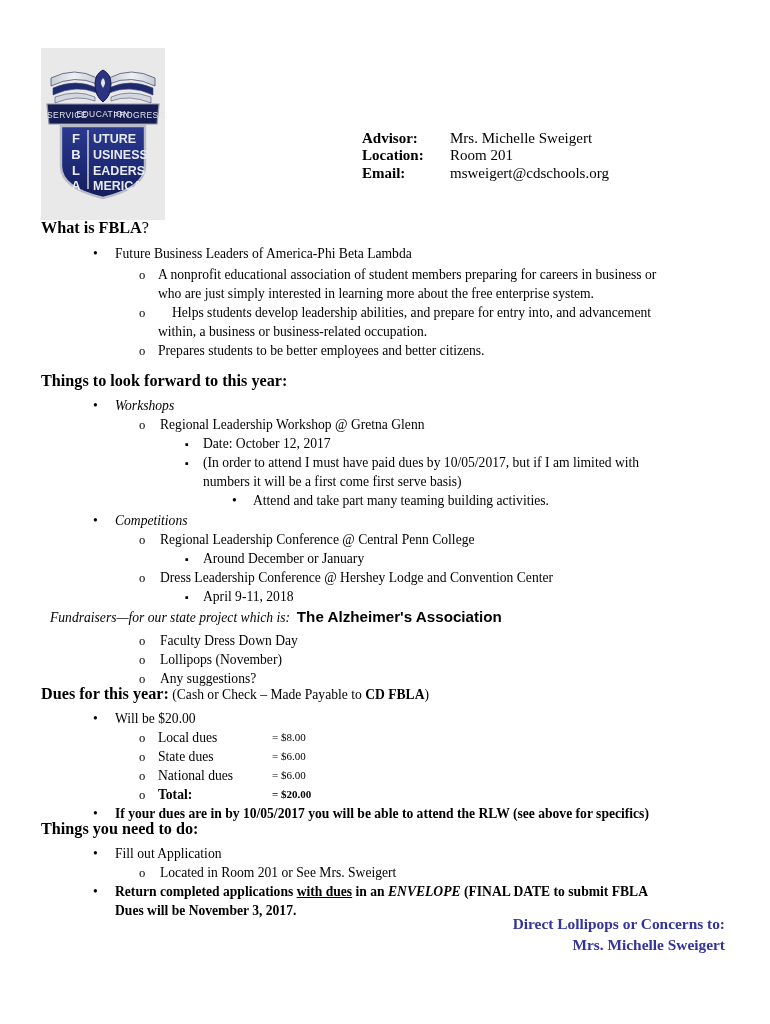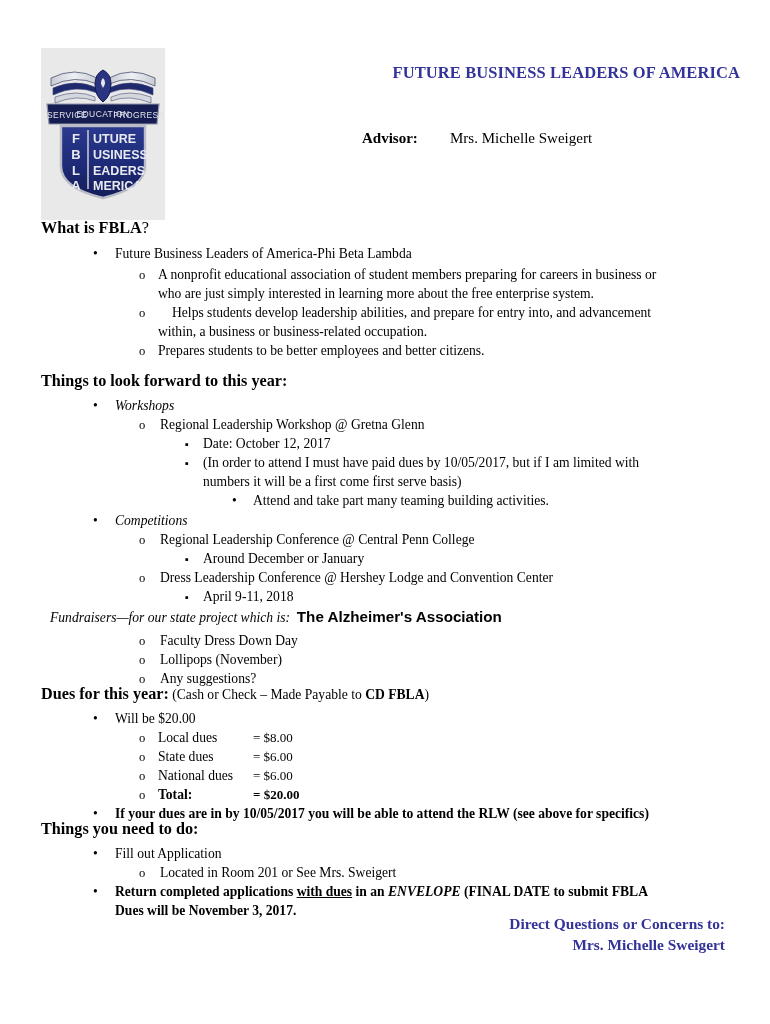--- a/index.html
+++ b/index.html
@@ -133,22 +133,22 @@
 
   .sans-bold {
     font-family: "Liberation Sans", "DejaVu Sans", sans-serif;
     font-weight: bold;
     font-size: 15.2px;
   }
 
   
   .amt {
     position: absolute;
-    left: 253px;
-    font-size: 13px;
+    left: 272px;
+    font-size: 11px;
     line-height: 19.4px;
     white-space: nowrap;
   }
 
   
   .footer {
     position: absolute;
     left: 330px;
     top: 913px;
     width: 395px;
@@ -214,28 +214,35 @@
 
           <text x="52" y="95" font-family="Liberation Sans, sans-serif" font-weight="bold" font-size="12.5" fill="#e8eaf0">UTURE</text>
           <text x="52" y="111" font-family="Liberation Sans, sans-serif" font-weight="bold" font-size="12.5" fill="#e8eaf0">USINESS</text>
           <text x="52" y="127" font-family="Liberation Sans, sans-serif" font-weight="bold" font-size="12.5" fill="#e8eaf0">EADERS</text>
           <text x="52" y="142" font-family="Liberation Sans, sans-serif" font-weight="bold" font-size="12.5" fill="#e8eaf0">MERICA</text>
         </g>
       </svg>
     </div>
 
     <div class="title-wrap">
-      <div class="title-line1">FUTURE BUSINESS LEADERS OF AMERICA</div>
     </div>
 
     <div class="contact">
       <div class="contact-row">
         <span class="contact-label">Advisor:</span>
         <span class="contact-value">Mrs. Michelle Sweigert</span>
       </div>
+      <div class="contact-row">
+        <span class="contact-label">Location:</span>
+        <span class="contact-value">Room 201</span>
+      </div>
+      <div class="contact-row">
+        <span class="contact-label">Email:</span>
+        <span class="contact-value">msweigert@cdschools.org</span>
+      </div>
     </div>
   </div>
 
   <div class="content">
 
     <h2 class="section sec-whatis"><span>What is FBLA</span><span class="light">?</span></h2>
 
     <span class="bullet b-disc" style="left:93px; top:32px;"></span>
     <div class="ln" style="left:115px; top:32px;">Future Business Leaders of America-Phi Beta Lambda</div>
 
@@ -326,17 +333,17 @@
     <span class="bullet b-circle" style="left:139px; top:651px;"></span>
     <div class="ln" style="left:160px; top:651px;">Located in Room 201 or See Mrs. Sweigert</div>
 
     <span class="bullet b-disc" style="left:93px; top:670px;"></span>
     <div class="ln bd" style="left:115px; top:670px;"><span>Return completed applications </span><span class="ul">with dues</span><span> in an </span><span class="it">ENVELOPE</span><span> (FINAL DATE to submit FBLA</span></div>
     <div class="ln bd" style="left:115px; top:689px;">Dues will be November 3, 2017.</div>
 
   </div>
 
   <div class="footer">
-    <div>Direct Questions or Concerns to:</div>
+    <div>Direct Lollipops or Concerns to:</div>
     <div>Mrs. Michelle Sweigert</div>
   </div>
 
 </div>
 
 </body></html>

